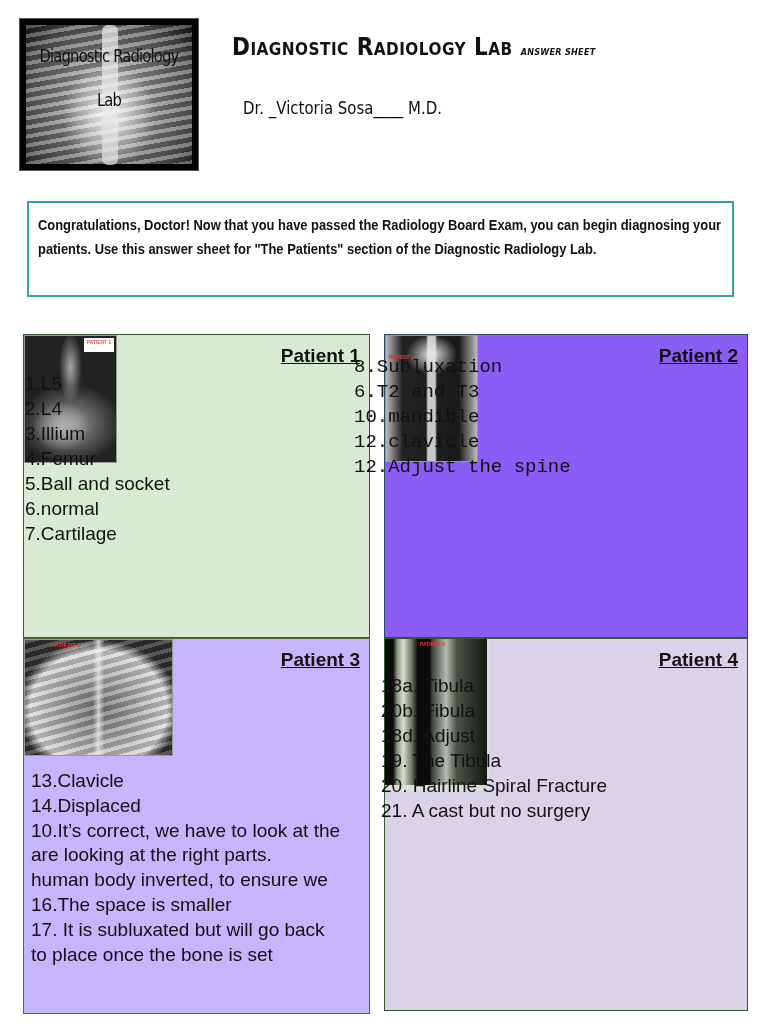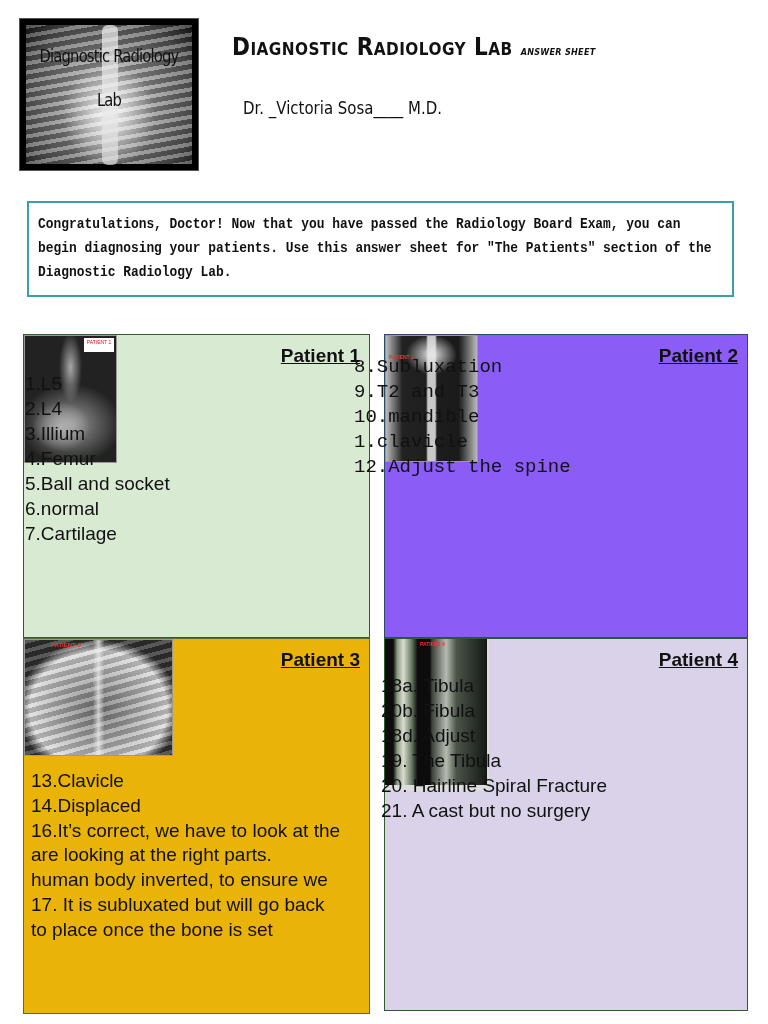--- a/index.html
+++ b/index.html
@@ -40,28 +40,28 @@
 
   .doctor {
     position: absolute; left: 243px; top: 98px;
     font-family: "DejaVu Sans", sans-serif; font-size: 17px; color: #111; white-space: nowrap;
     transform: scaleX(0.88); transform-origin: left;
   }
 
   .intro {
     position: absolute; left: 27px; top: 201px; width: 707px; height: 96px;
     border: 2px solid #3aa0a8; padding: 10px 9px;
-    font-family: Liberation Mono, monospace; font-weight: bold; font-size: 15px; line-height: 24px; color: #111;
+    font-family: Liberation Sans, sans-serif; font-weight: bold; font-size: 15px; line-height: 24px; color: #111;
   }
   .intro p { transform: scaleX(0.86); transform-origin: left; width: 116%; }
 
   .panel { position: absolute; border: 1.5px solid #2f5b2f; padding-left: 36px; }
   .p1 { left: 23px; top: 334px; width: 347px; height: 304px; background: #d9ead3; }
   .p2 { left: 384px; top: 334px; width: 364px; height: 304px; background: #8b5cf6; border-color: #2d4a6a; }
-  .p3 { left: 23px; top: 638px; width: 347px; height: 376px; background: #eab308; border-color: #5a6a3a; }
+  .p3 { left: 23px; top: 638px; width: 347px; height: 376px; background: #c4b5fd; border-color: #5a6a3a; }
   .p4 { left: 384px; top: 638px; width: 364px; height: 373px; background: #d9d2e9; border-color: #2f5b2f; }
 
   .panel-title {
     position: absolute; right: 9px; top: 10px;
     font-weight: bold; font-size: 19px; text-decoration: underline; color: #111;
   }
   .answers { position: absolute; font-size: 19px; line-height: 25px; color: #111; white-space: nowrap; }
   .answers.center { text-align: left; }
   .p1 .answers { left: 0; right: 0; top: 36px; padding-left: 1px; }
   .p2 .answers { left: 0; width: 362px; top: 20px; transform: translateX(-3px); font-family: Liberation Mono, monospace; }
@@ -143,39 +143,40 @@
 </div>
 
 <div class="panel p2">
   <div class="thumb t2">
     <div class="img"></div>
     <div class="tag">PATIENT 2</div>
   </div>
   <div class="panel-title">Patient 2</div>
   <div class="answers center">
     <div style="margin-left:-28px">8.Subluxation</div>
-    <div style="margin-left:-28px">9.T2 and T3</div>
+    <div style="margin-left:-28px">6.T2 and T3</div>
     <div style="margin-left:-28px">10.mandible</div>
-    <div style="margin-left:-28px">1.clavicle</div>
+    <div style="margin-left:-28px">12.clavicle</div>
     <div style="margin-left:-28px">12.Adjust the spine</div>
   </div>
 </div>
 
 <div class="panel p3">
   <div class="thumb t3">
     <div class="img"></div>
     <div class="tag">PATIENT 3</div>
   </div>
   <div class="panel-title">Patient 3</div>
   <div class="answers">
     <div>13.Clavicle</div>
     <div>14.Displaced</div>
-    <div>16.It’s correct, we have to look at the</div>
+    <div>10.It’s correct, we have to look at the</div>
     <div>are looking at the right parts.</div>
     <div>human body inverted, to ensure we</div>
+    <div>16.The space is smaller</div>
     <div>17. It is subluxated but will go back</div>
     <div>to place once the bone is set</div>
   </div>
 </div>
 
 <div class="panel p4">
   <div class="thumb t4">
     <div class="img"></div>
     <div class="tag">PATIENT 4</div>
   </div>

